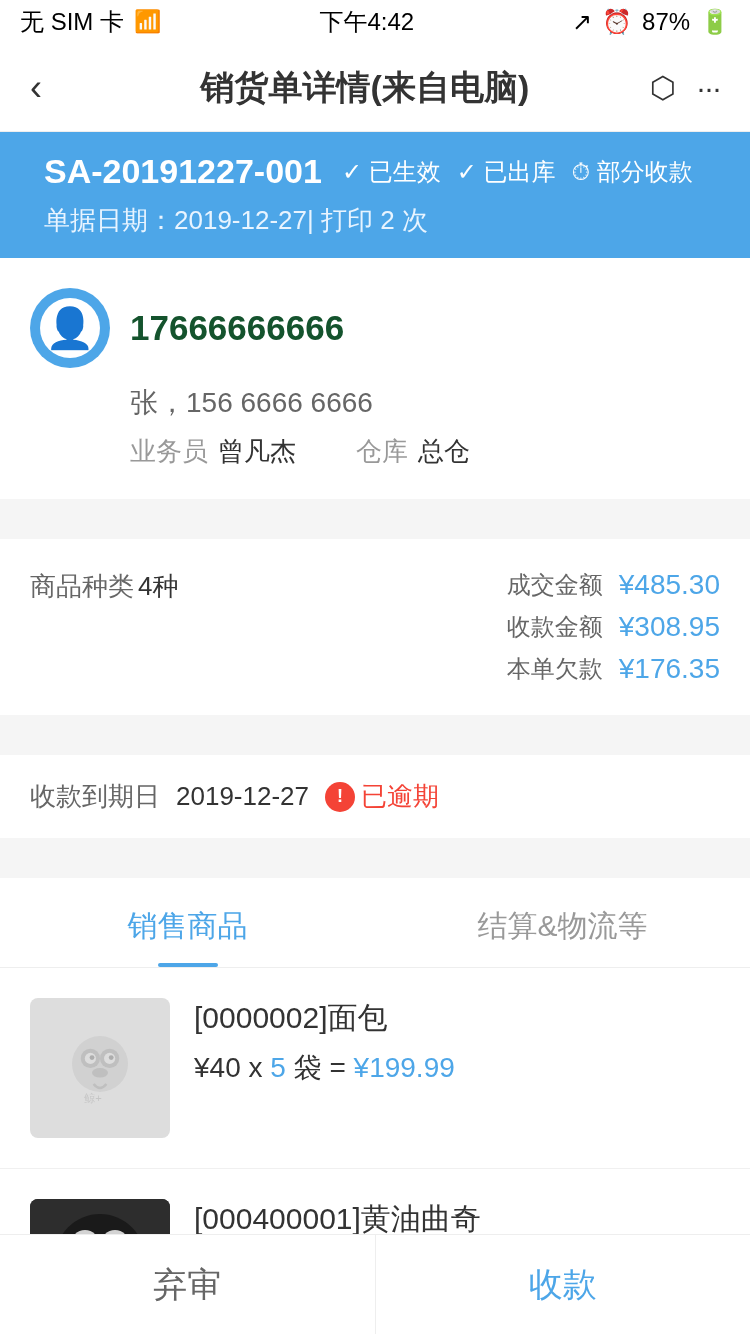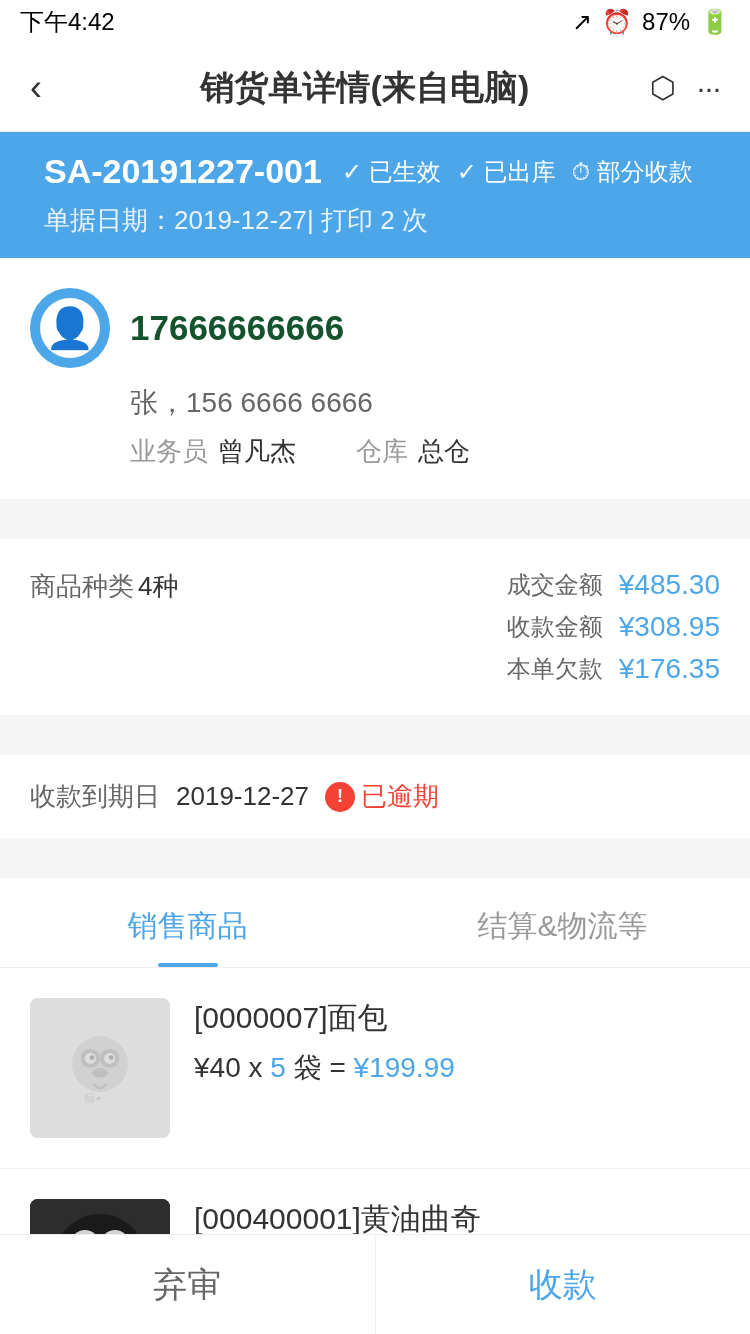--- a/index.html
+++ b/index.html
@@ -377,20 +377,24 @@
 
     .separator {
       height: 20px;
       background: #f5f5f5;
     }
   </style>
 </head>
 <body>
 
 <div class="status-bar">
+  <div class="status-left">
+    <span>无 SIM 卡</span>
+    <span class="wifi-icon">📶</span>
+  </div>
   <div>下午4:42</div>
   <div class="status-right">
     <span>↗</span>
     <span>⏰</span>
     <span>87%</span>
     <span>🔋</span>
   </div>
 </div>
 
 <div class="nav-bar">
@@ -498,21 +502,21 @@
           <circle cx="62" cy="38" r="7" fill="#ddd"></circle>
           <circle cx="40" cy="37" r="3" fill="#555"></circle>
           <circle cx="64" cy="37" r="3" fill="#555"></circle>
           <ellipse cx="50" cy="56" rx="10" ry="6" fill="#888"></ellipse>
           <path d="M42 70 Q50 80 58 70" stroke="#888" stroke-width="3" fill="none"></path>
           <text x="30" y="92" font-size="14" fill="#999" font-family="sans-serif">鲸+</text>
         </svg>
       </div>
     </div>
     <div class="product-info">
-      <div class="product-name">[0000007]面包</div>
+      <div class="product-name">[0000002]面包</div>
       <div class="product-price-line">
         <span>¥40</span>
         <span> x </span>
         <span class="price-qty">5</span>
         <span>袋</span>
         <span> = </span>
         <span class="price-highlight">¥199.99</span>
       </div>
     </div>
   </div>

